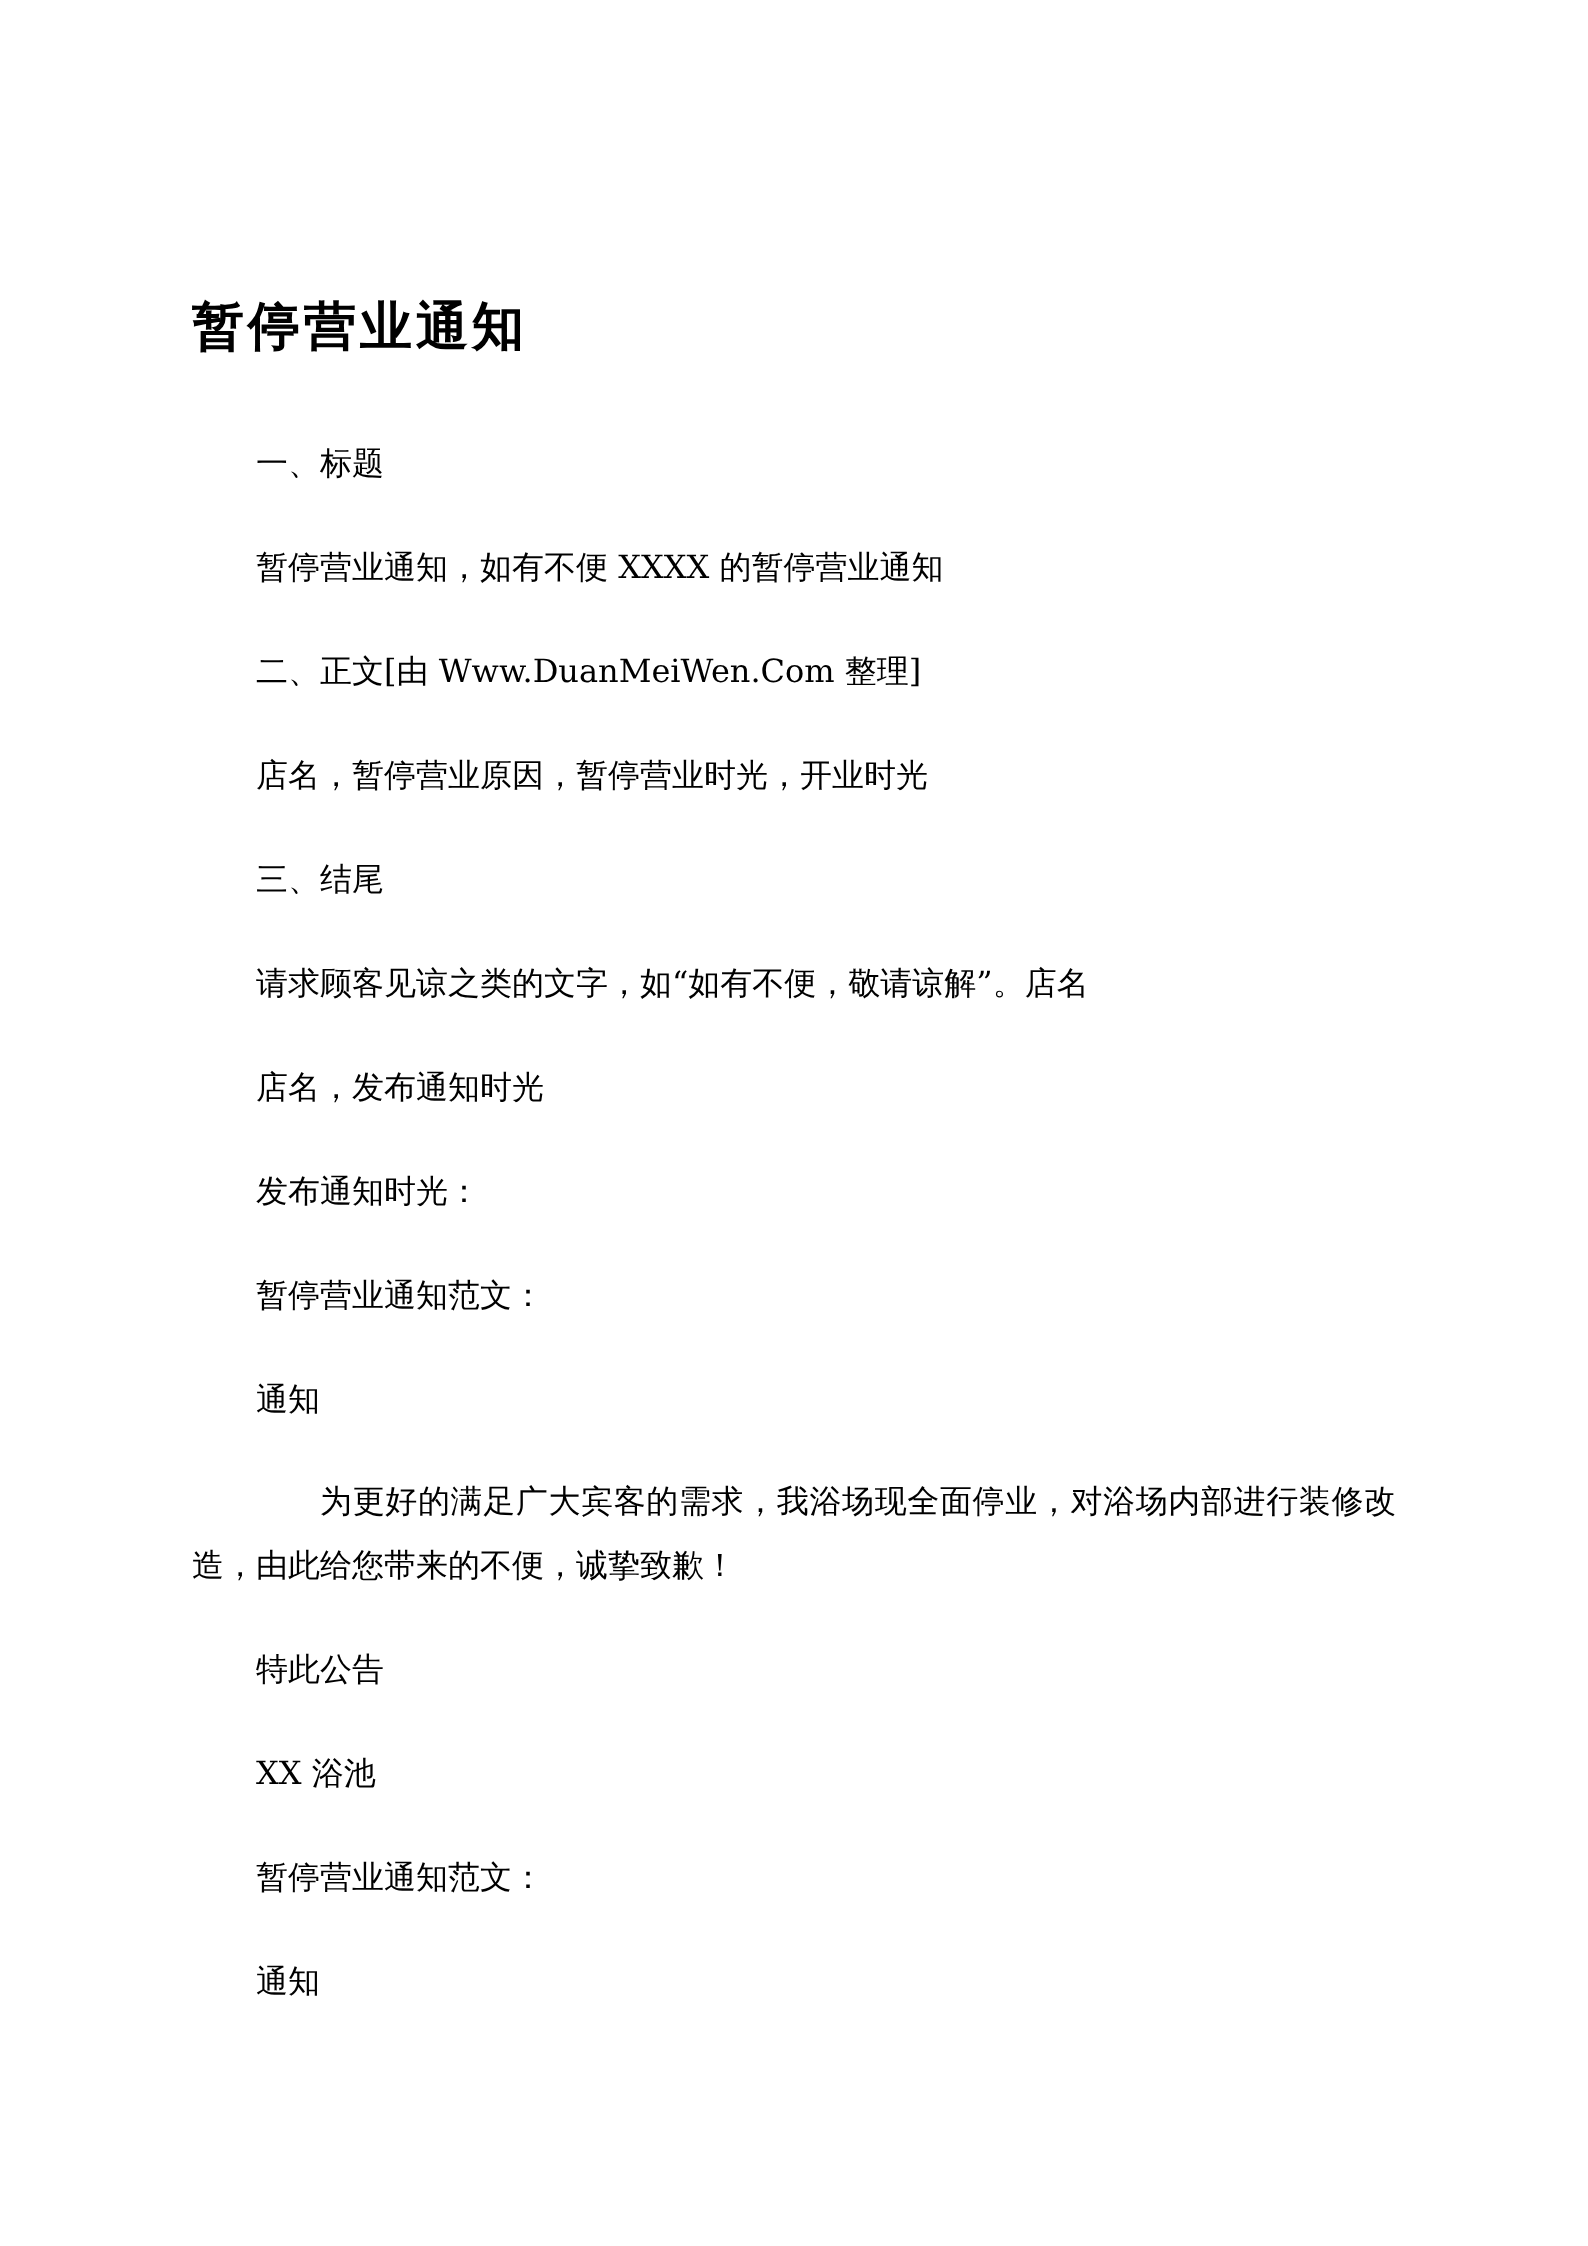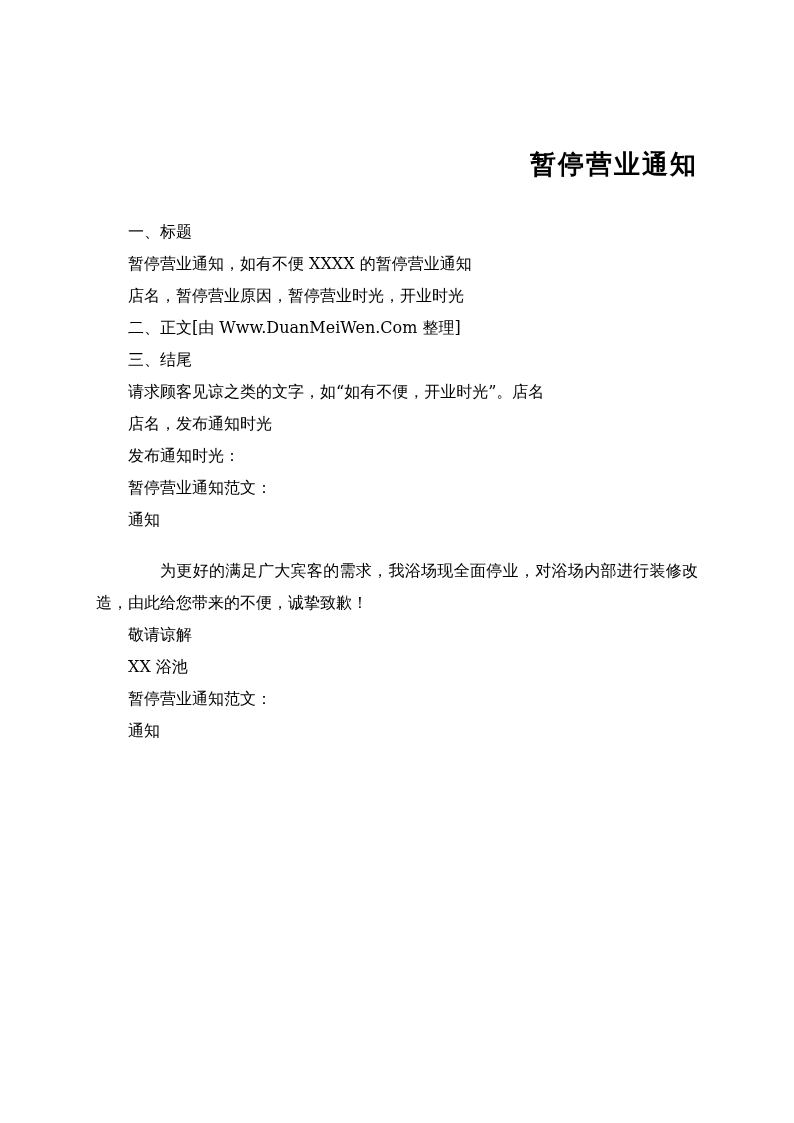--- a/index.html
+++ b/index.html
@@ -16,68 +16,69 @@
     overflow: hidden;
   }
   .page {
     box-sizing: border-box;
     width: 794px;
     height: 1123px;
     padding: 96px 96px 80px 96px;
     background: #ffffff;
   }
   .doc-title {
-    text-align: right;
+    text-align: left;
     font-size: 26px;
     font-weight: bold;
     letter-spacing: 2px;
     margin: 50px 0 0 0;
     line-height: 1.4;
     font-family: "DejaVu Serif", "Liberation Serif", serif;
   }
   .body-block {
     margin-top: 34px;
   }
   p.line {
     font-size: 16px;
     line-height: 2.0;
     margin: 0;
     text-align: justify;
     font-family: "DejaVu Serif", "Liberation Serif", serif;
     white-space: pre-wrap;
   }
   p.indent-1 {
     text-indent: 32px;
+    margin-top: 20px;
   }
   p.indent-0 {
     text-indent: 0;
   }
   p.indent-2 {
     text-indent: 64px;
     margin-top: 19px;
   }
 </style>
 </head>
 <body>
 
 <div class="page">
 
   <h1 class="doc-title">暂停营业通知</h1>
 
   <div class="body-block">
     <p class="line indent-1">一、标题</p>
     <p class="line indent-1">暂停营业通知，如有不便 XXXX 的暂停营业通知</p>
+    <p class="line indent-1">二、正文[由 Www.DuanMeiWen.Com 整理]</p>
     <p class="line indent-1">店名，暂停营业原因，暂停营业时光，开业时光</p>
-    <p class="line indent-1">二、正文[由 Www.DuanMeiWen.Com 整理]</p>
     <p class="line indent-1">三、结尾</p>
-    <p class="line indent-1">请求顾客见谅之类的文字，如“如有不便，开业时光”。店名</p>
+    <p class="line indent-1">请求顾客见谅之类的文字，如“如有不便，敬请谅解”。店名</p>
     <p class="line indent-1">店名，发布通知时光</p>
     <p class="line indent-1">发布通知时光：</p>
     <p class="line indent-1">暂停营业通知范文：</p>
     <p class="line indent-1">通知</p>
     <p class="line indent-2">为更好的满足广大宾客的需求，我浴场现全面停业，对浴场内部进行装修改造，由此给您带来的不便，诚挚致歉！</p>
-    <p class="line indent-1">敬请谅解</p>
+    <p class="line indent-1">特此公告</p>
     <p class="line indent-1">XX 浴池</p>
     <p class="line indent-1">暂停营业通知范文：</p>
     <p class="line indent-1">通知</p>
   </div>
 
 </div>
 
 </body></html>

